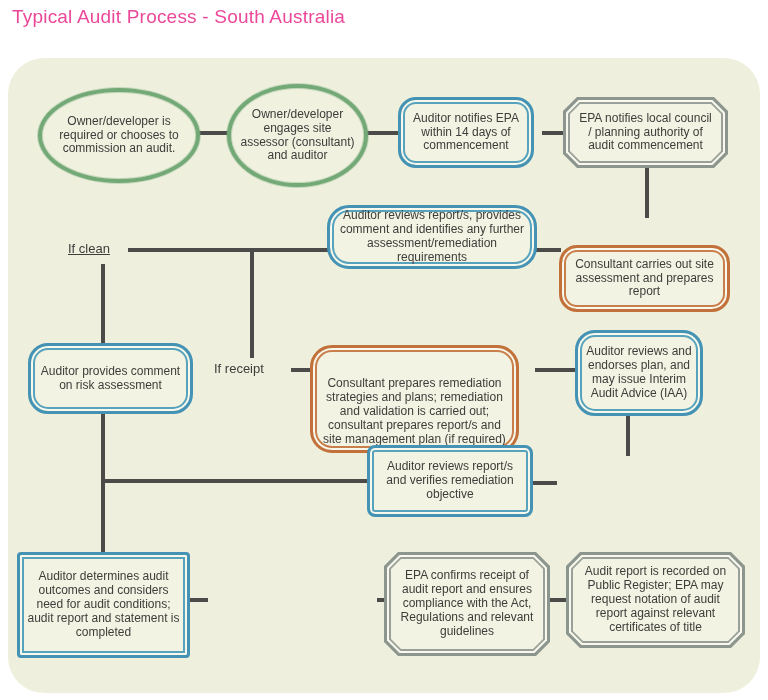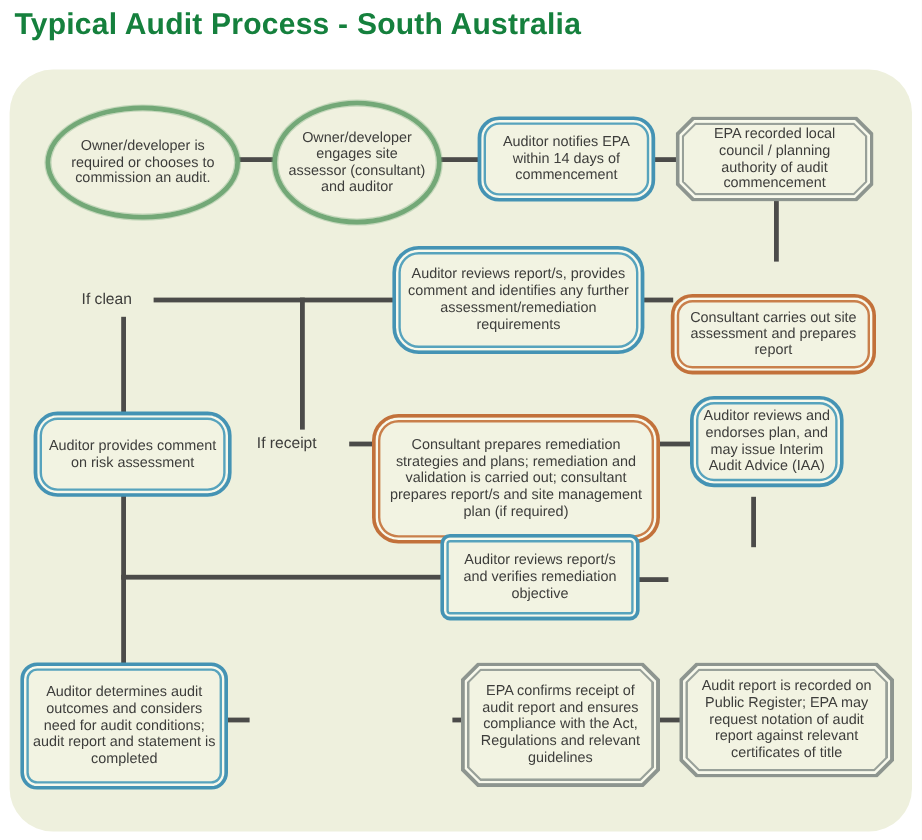--- a/index.html
+++ b/index.html
@@ -1,17 +1,17 @@
 <!DOCTYPE html>
 <html><head>
 <meta charset="utf-8">
 <style>
   html,body{margin:0;padding:0;background:#ffffff;}
   .canvas{position:relative;width:768px;height:700px;font-family:"Liberation Sans",sans-serif;overflow:hidden;}
-  .page-title{position:absolute;left:12px;top:6px;font-size:25px;font-weight:bold;color:#15803d;letter-spacing:.2px;}
+  .page-title{position:absolute;left:12px;top:6px;font-size:19px;font-weight:normal;color:#ec4899;letter-spacing:.2px;}
   .panel{position:absolute;left:8px;top:58px;width:752px;height:635px;background:#eef0dd;border-radius:36px;}
 
   
   .cn{position:absolute;background:#4b4b49;z-index:1;}
 
   
   .txt{font-size:12px;line-height:1.16;color:#3d3d3b;text-align:center;}
 
   
   .rbox{position:absolute;z-index:2;box-sizing:border-box;background:#f2f3e2;
@@ -36,30 +36,30 @@
   .o4{inset:7px;background:#f2f3e2;
       clip-path:polygon(10px 0,calc(100% - 10px) 0,100% 10px,100% calc(100% - 10px),calc(100% - 10px) 100%,10px 100%,0 calc(100% - 10px),0 10px);}
   .otxt{inset:7px;display:flex;align-items:center;justify-content:center;padding:1px 6px;}
 
   
   .edge-label{position:absolute;z-index:2;font-size:13px;color:#3d3d3b;}
 
   
   .n1{left:38px;top:88px;width:162px;height:95px;padding:0 14px;}
   .n2{left:227px;top:84px;width:141px;height:103px;padding:0 8px;}
-  .n3{left:398px;top:97px;width:148px;height:71px;border-radius:18px;}
+  .n3{left:398px;top:97px;width:136px;height:71px;border-radius:18px;}
   .n4{left:563px;top:97px;width:165px;height:71px;}
-  .n5{left:327px;top:205px;width:210px;height:90px;border-radius:22px;}
+  .n5{left:327px;top:205px;width:210px;height:64px;border-radius:22px;}
   .n6{left:559px;top:217px;width:171px;height:67px;border-radius:18px;}
   .n7{left:28px;top:343px;width:165px;height:71px;border-radius:20px;}
-  .n8{left:310px;top:317px;width:240px;height:108px;border-radius:22px;}
-  .n9{left:575px;top:330px;width:128px;height:76px;border-radius:20px;}
+  .n8{left:310px;top:317px;width:209px;height:108px;border-radius:22px;align-items:flex-end;}
+  .n9{left:575px;top:330px;width:128px;height:86px;border-radius:20px;}
   .n10{left:367px;top:445px;width:166px;height:72px;border-radius:8px;}
   .n11{left:555px;top:455px;width:150px;height:57px;}
-  .n12{left:17px;top:552px;width:173px;height:106px;border-radius:14px;}
+  .n12{left:17px;top:552px;width:173px;height:106px;border-radius:4px;}
   .n13{left:207px;top:552px;width:171px;height:106px;border-radius:22px;}
   .n14{left:384px;top:552px;width:166px;height:104px;}
   .n15{left:566px;top:552px;width:179px;height:96px;}
 
   
   .c1{left:198px;top:131px;width:31px;height:4px;}
   .c2{left:366px;top:131px;width:34px;height:4px;}
   .c3{left:542px;top:131px;width:23px;height:4px;}
   .c4{left:645px;top:167px;width:4px;height:51px;}
   .c5{left:128px;top:248px;width:201px;height:4px;}
@@ -69,21 +69,21 @@
   .c9{left:291px;top:368px;width:21px;height:4px;}
   .c10{left:535px;top:368px;width:42px;height:4px;}
   .c11{left:626px;top:414px;width:4px;height:42px;}
   .c12{left:101px;top:399px;width:4px;height:154px;}
   .c13{left:101px;top:479px;width:268px;height:4px;}
   .c14{left:531px;top:481px;width:26px;height:4px;}
   .c15{left:189px;top:598px;width:19px;height:4px;}
   .c16{left:377px;top:598px;width:9px;height:4px;}
   .c17{left:549px;top:598px;width:19px;height:4px;}
 
-  .lab-clean{left:68px;top:241px;}
+  .lab-clean{left:68px;top:241px;text-decoration:underline;}
   .lab-imp{left:214px;top:361px;}
 </style>
 </head>
 <body>
 
 <div class="canvas">
   <div class="page-title">Typical Audit Process - South Australia</div>
   <div class="panel"></div>
 
   <div class="cn c1"></div>
@@ -115,21 +115,21 @@
   </div>
   <div class="rbox blue n3">
     <span class="txt">Auditor notifies EPA within 14 days of commencement</span>
   </div>
   <div class="oct n4">
     <div class="o1"></div>
     <div class="o2"></div>
     <div class="o3"></div>
     <div class="o4"></div>
     <div class="otxt">
-      <span class="txt">EPA recorded local council / planning authority of audit commencement</span>
+      <span class="txt">EPA notifies local council / planning authority of audit commencement</span>
     </div>
   </div>
 
   <div class="rbox blue n5">
     <span class="txt">Auditor reviews report/s, provides comment and identifies any further assessment/remediation requirements</span>
   </div>
   <div class="rbox orange n6">
     <span class="txt">Consultant carries out site assessment and prepares report</span>
   </div>
 

